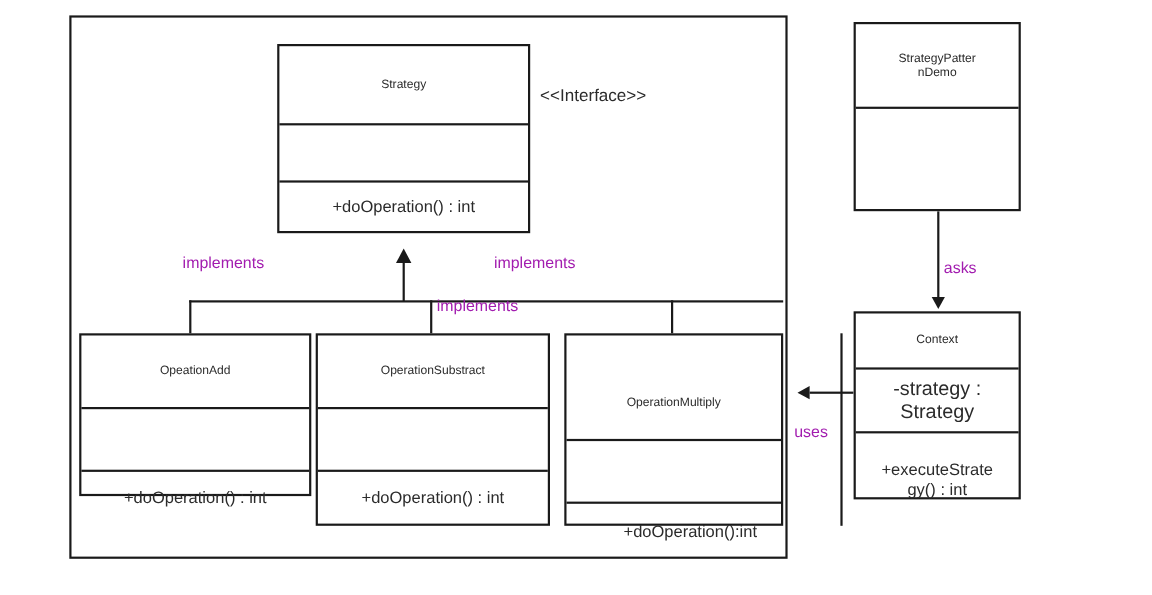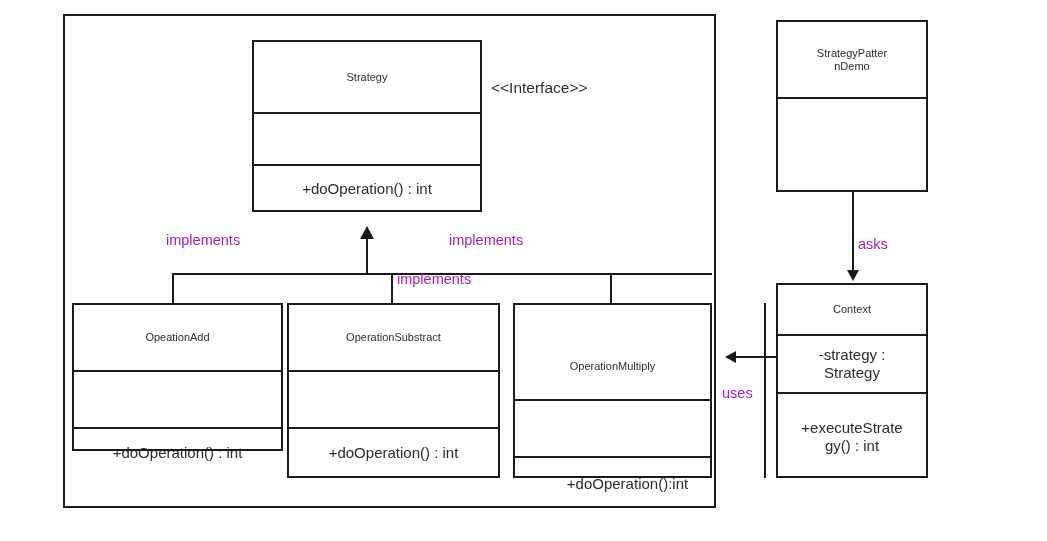--- a/index.html
+++ b/index.html
@@ -37,21 +37,21 @@
     color: #2b2b2b;
     font-size: 15px;
     line-height: 1.18;
     padding: 2px 5px;
     overflow: hidden;
   }
   .uml-compartment + .uml-compartment {
     border-top: 2px solid #1a1a1a;
   }
   .compartment-name  { font-size: 11px; }
-  .compartment-attrs { font-size: 15px; }
+  .compartment-attrs { font-size: 18px; }
   .compartment-ops   { font-size: 15px; }
 
   
   .group-frame {
     position: absolute;
     box-sizing: border-box;
     border: 2px solid #1a1a1a;
     background: transparent;
     z-index: 1;
   }
@@ -158,21 +158,21 @@
     <div class="uml-compartment compartment-attrs" style="height:57px;"></div>
     <div class="uml-compartment compartment-ops" style="height:53px;padding-left:35px;">+doOperation():int</div>
   </div>
 
   <div class="uml-box" style="left:776px; top:20px; width:152px; height:172px;">
     <div class="uml-compartment compartment-name" style="height:75px; white-space:pre-line;">StrategyPatter
 nDemo</div>
     <div class="uml-compartment compartment-attrs" style="height:57px;"></div>
   </div>
 
-  <div class="uml-box" style="left:776px; top:283px; width:152px; height:195px;">
+  <div class="uml-box" style="left:776px; top:283px; width:152px; height:171px;">
     <div class="uml-compartment compartment-name" style="height:49px;">Context</div>
     <div class="uml-compartment compartment-attrs" style="height:58px; white-space:pre-line;">-strategy :
 Strategy</div>
     <div class="uml-compartment compartment-ops" style="height:88px; white-space:pre-line;">+executeStrate
 gy() : int</div>
   </div>
 
   <div class="line-v" style="left:852px; top:192px; height:78px;"></div>
   <div class="arrow-down" style="left:847px; top:270px;"></div>
   <div class="edge-label" style="left:858px; top:237px;">asks</div>

